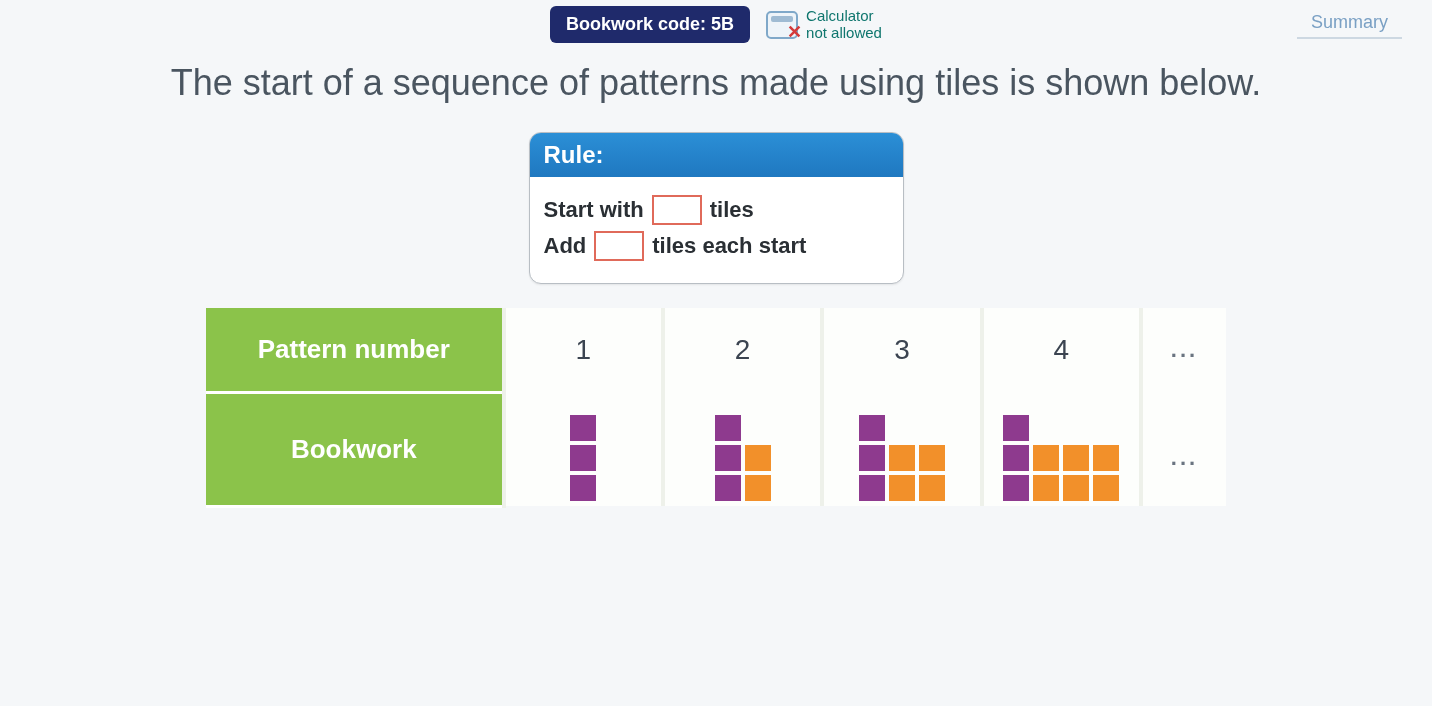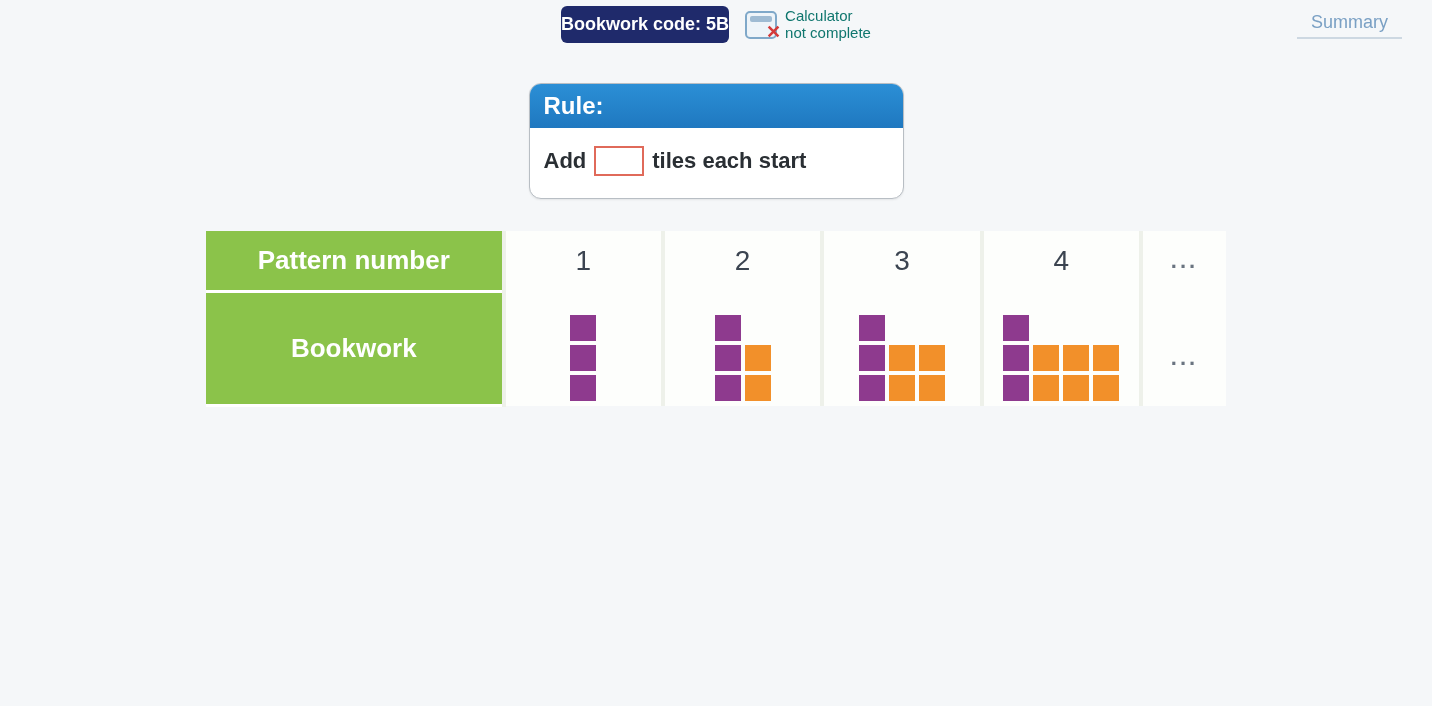--- a/index.html
+++ b/index.html
@@ -27,21 +27,21 @@
     font-size: 18px;
     font-weight: 500;
     border-bottom: 2px solid #cdd8e2;
     padding: 4px 14px;
   }
   .bookwork-badge {
     background: #1f2a6b;
     color: #fff;
     font-weight: 700;
     font-size: 18px;
-    padding: 8px 0;
+    padding: 8px 16px;
     border-radius: 6px;
   }
   .calc-box {
     display: flex;
     align-items: center;
     gap: 8px;
   }
   .calc-icon {
     width: 32px; height: 28px;
     border: 2px solid #7fa8c9;
@@ -71,21 +71,21 @@
   .question {
     text-align: center;
     color: #4a5560;
     font-size: 36px;
     font-weight: 400;
     padding: 6px 30px 24px 30px;
     line-height: 1.35;
   }
   .rule-card {
     width: 375px;
-    margin: 0 auto 32px auto;
+    margin: 0 auto 24px auto;
     border: 1px solid #b8bec4;
     border-radius: 12px;
     overflow: hidden;
     background: #fff;
     box-shadow: 0 1px 2px rgba(0,0,0,0.08);
   }
   .rule-header {
     background: linear-gradient(#2b8fd6,#1f78c0);
     color:#fff;
     font-weight:700;
@@ -112,21 +112,21 @@
   }
   .seq-table td, .seq-table th {
     text-align:center;
     vertical-align: middle;
   }
   .row-label {
     background:#8bc34a;
     color:#fff;
     font-weight:700;
     font-size:26px;
-    padding: 14px 20px;
+    padding: 26px 20px;
     width: 280px;
     border-bottom: 3px solid #fff;
   }
   .row-label.pattern { padding: 40px 20px; }
   .num-cell {
     font-size:28px;
     color:#3b4450;
     width:150px;
     padding:14px 0;
     background:#fdfefc;
@@ -154,32 +154,38 @@
 <body>
 
 <div class="topbar">
   <div class="bookwork-badge">Bookwork code: 5B</div>
   <div class="calc-box">
     <div class="calc-icon">
         <span class="x">✕</span>
       </div>
     <div class="calc-text">
       <div>Calculator</div>
-      <div>not complete</div>
+      <div>not allowed</div>
     </div>
   </div>
   <div class="summary-tab">Summary</div>
 </div>
 
 <div class="question">
+  <div>The start of a sequence of patterns made using tiles is shown below.</div>
 </div>
 
 <div class="rule-card">
   <div class="rule-header">Rule:</div>
   <div class="rule-body">
+    <div class="rule-line">
+      <span>Start with</span>
+      <span class="blank"></span>
+      <span>tiles</span>
+    </div>
     <div class="rule-line">
       <span>Add</span>
       <span class="blank"></span>
       <span>tiles each start</span>
     </div>
   </div>
 </div>
 
 <table class="seq-table">
   <tbody>

